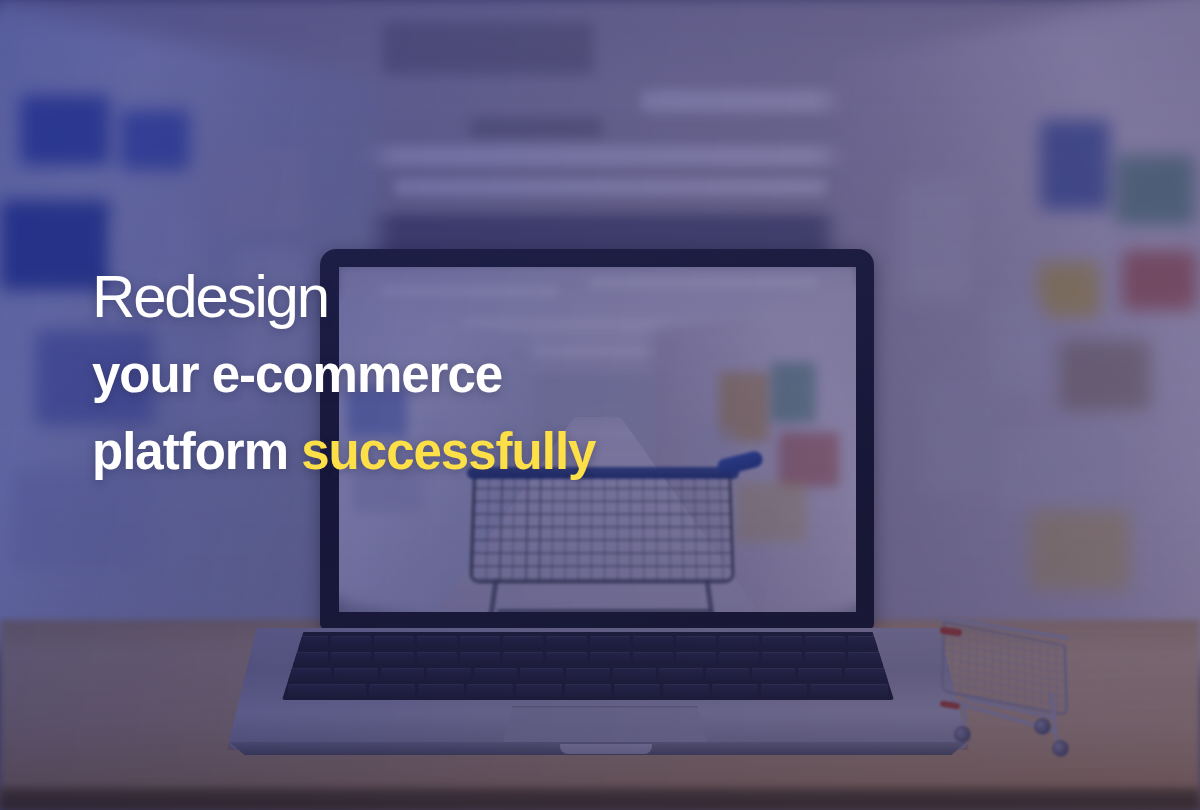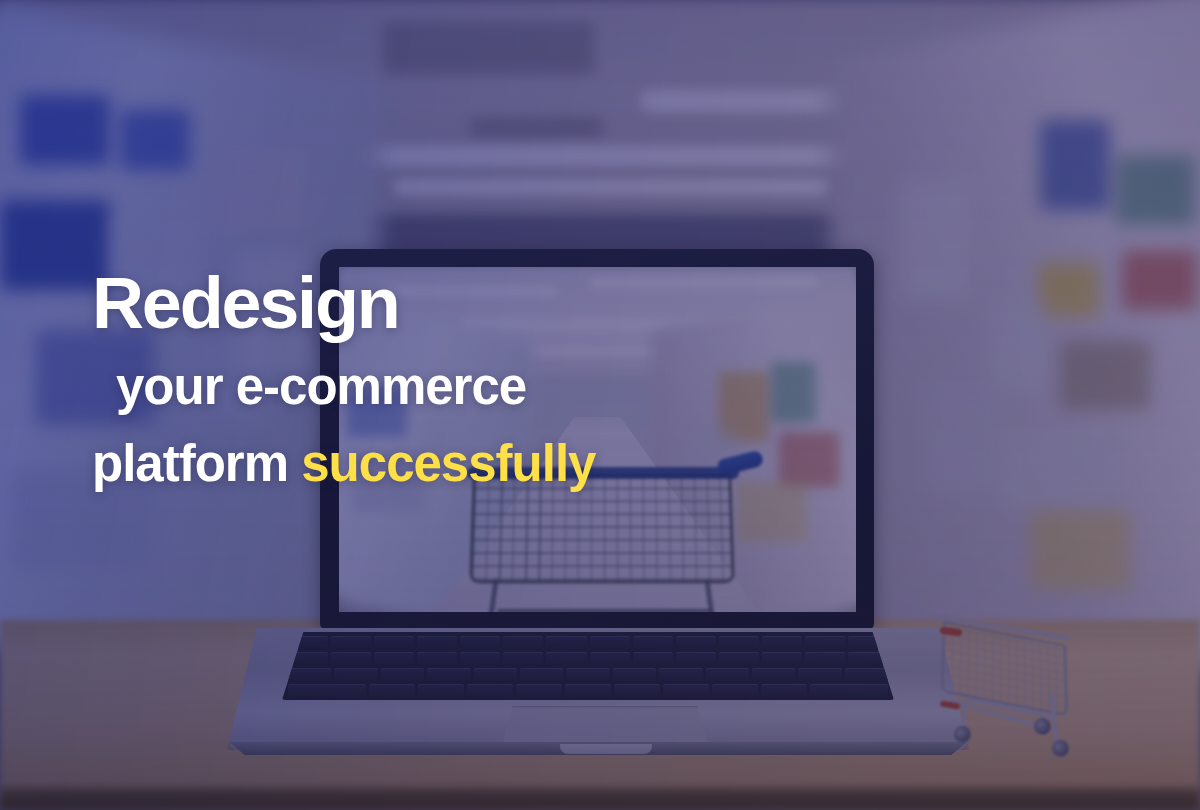--- a/index.html
+++ b/index.html
@@ -239,26 +239,26 @@
   }
 
   
   .copy{
     position:absolute; left:92px; top:268px; width:760px;
     z-index:8;
     color:#ffffff;
     text-shadow:0 2px 10px rgba(25,25,60,.35);
   }
   .line1{
-    font-size:72px; font-weight:700; line-height:.98;
+    font-size:60px; font-weight:400; line-height:.98;
     letter-spacing:-2.2px;
   }
   .line2{
     font-size:51px; font-weight:700; line-height:1.0;
-    letter-spacing:-1px; margin-top:22px;margin-left:24px;
+    letter-spacing:-1px; margin-top:22px;
   }
   .line3{
     font-size:51px; font-weight:700; line-height:1.0;
     letter-spacing:-1px; margin-top:26px;
   }
   .accent{ color:#fde047; }
   .sp{ display:inline-block; width:.26em; }
 </style>
 </head>
 <body>

